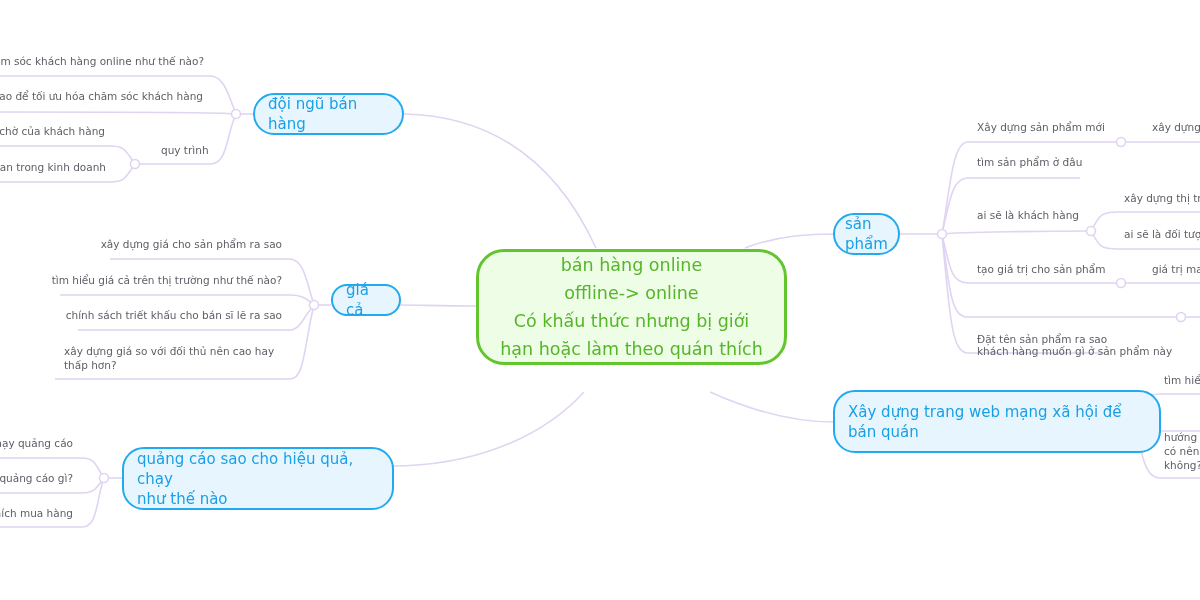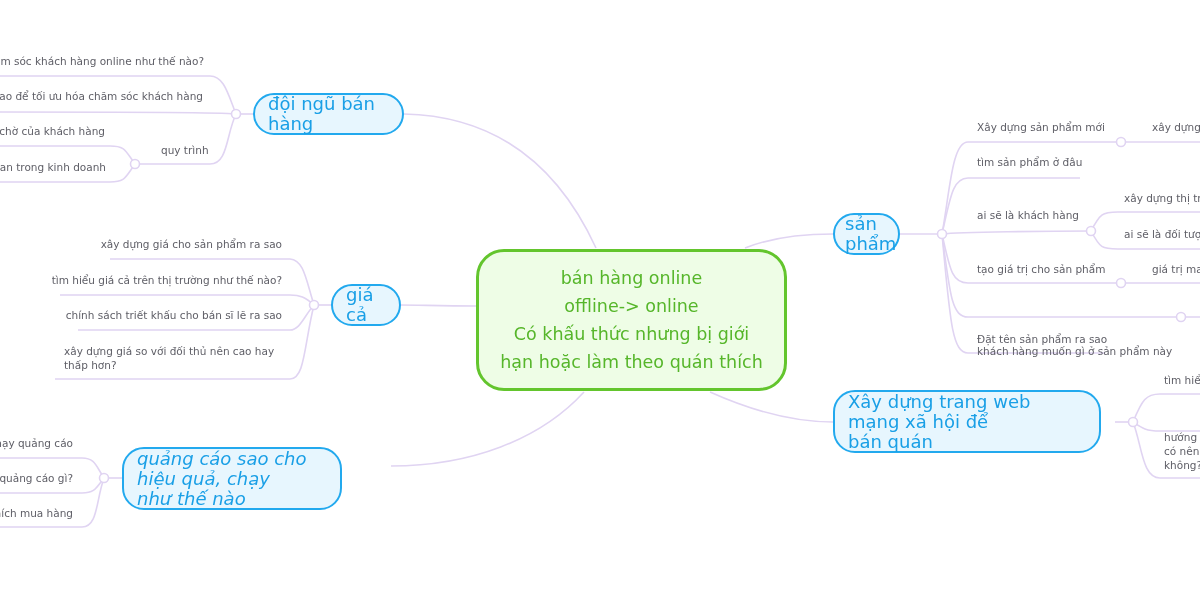--- a/index.html
+++ b/index.html
@@ -2,28 +2,28 @@
 <html><head>
 <meta charset="utf-8">
 <style>
   html, body { margin: 0; padding: 0; }
   body { width: 1200px; height: 600px; background: #ffffff; position: relative; overflow: hidden; font-family: "DejaVu Sans", sans-serif; }
   #canvas { position: absolute; left: 0; top: 0; width: 1200px; height: 600px; }
   svg.links { position: absolute; left: 0; top: 0; width: 1200px; height: 600px; }
   svg.links path { fill: none; stroke: #e0d4f2; stroke-width: 1.6; }
   svg.links circle { fill: #ffffff; stroke: #e0d4f2; stroke-width: 1.6; }
   .central {
-    position: absolute; left: 476px; top: 249px; width: 311px; height: 142px;
+    position: absolute; left: 476px; top: 249px; width: 311px; height: 116px;
     box-sizing: border-box; border: 3px solid #63c52d; border-radius: 28px;
     background: #eefde6; color: #56b62a; font-size: 17.5px; line-height: 28px;
     display: flex; flex-direction: column; align-items: center; justify-content: center; text-align: center;
   }
   .topic {
     position: absolute; box-sizing: border-box; border: 2px solid #22a9ee; border-radius: 22px;
-    background: #e7f6fe; color: #199fe6; font-size: 18px; line-height: 20px;
+    background: #e7f6fe; color: #199fe6; font-size: 15px; line-height: 20px;
     display: flex; align-items: center; padding: 0 13px;
   }
   .topic.multi { flex-direction: column; align-items: flex-start; justify-content: center; }
   .sub { position: absolute; color: #5e5e66; font-size: 10.5px; line-height: 14px; white-space: nowrap; }
   .sub.r { text-align: right; }
   .sub.wrap { white-space: normal; }
 </style>
 </head>
 <body>
 
@@ -91,29 +91,29 @@
 
   <div class="topic" style="left:253px; top:93px; width:151px; height:42px;">
     <span>đội ngũ bán hàng</span>
   </div>
   <div class="sub r" style="right:996px; top:54px;">chăm sóc khách hàng online như thế nào?</div>
   <div class="sub r" style="right:997px; top:89px;">m sao để tối ưu hóa chăm sóc khách hàng</div>
   <div class="sub" style="left:161px; top:143px;">quy trình</div>
   <div class="sub r" style="right:1095px; top:124px;">n chờ của khách hàng</div>
   <div class="sub r" style="right:1094px; top:160px;">gian trong kinh doanh</div>
 
-  <div class="topic" style="left:331px; top:284px; width:70px; height:42px;">
+  <div class="topic" style="left:331px; top:284px; width:70px; height:32px;">
     <span>giá cả</span>
   </div>
   <div class="sub r" style="right:918px; top:237px;">xây dựng giá cho sản phẩm ra sao</div>
   <div class="sub r" style="right:918px; top:273px;">tìm hiểu giá cả trên thị trường như thế nào?</div>
   <div class="sub r" style="right:918px; top:308px;">chính sách triết khấu cho bán sĩ lẽ ra sao</div>
   <div class="sub wrap" style="left:64px; top:344px; width:225px;">xây dựng giá so với đối thủ nên cao hay thấp hơn?</div>
 
-  <div class="topic multi" style="left:122px; top:447px; width:220px; height:63px;font-style:italic;">
+  <div class="topic multi" style="left:122px; top:447px; width:272px; height:63px;">
     <span>quảng cáo sao cho hiệu quả, chạy</span>
     <span>như thế nào</span>
   </div>
   <div class="sub r" style="right:1127px; top:436px;">chạy quảng cáo</div>
   <div class="sub r" style="right:1127px; top:471px;">i quảng cáo gì?</div>
   <div class="sub r" style="right:1127px; top:506px;">thích mua hàng</div>
 
   <div class="topic" style="left:833px; top:213px; width:67px; height:42px; padding:12px 10px;">
     <span>sản phẩm</span>
   </div>
@@ -121,21 +121,21 @@
   <div class="sub" style="left:977px; top:155px;">tìm sản phẩm ở đâu</div>
   <div class="sub" style="left:977px; top:208px;">ai sẽ là khách hàng</div>
   <div class="sub" style="left:977px; top:262px;">tạo giá trị cho sản phẩm</div>
   <div class="sub" style="left:977px; top:296px;margin-top:48px;">khách hàng muốn gì ở sản phẩm này</div>
   <div class="sub" style="left:977px; top:332px;">Đặt tên sản phẩm ra sao</div>
   <div class="sub" style="left:1152px; top:120px;">xây dựng</div>
   <div class="sub" style="left:1124px; top:191px;">xây dựng thị tru</div>
   <div class="sub" style="left:1124px; top:227px;">ai sẽ là đối tượn</div>
   <div class="sub" style="left:1152px; top:262px;">giá trị mar</div>
 
-  <div class="topic multi" style="left:833px; top:390px; width:268px; height:63px;">
+  <div class="topic multi" style="left:833px; top:390px; width:328px; height:63px;">
     <span>Xây dựng trang web mạng xã hội để</span>
     <span>bán quán</span>
   </div>
   <div class="sub" style="left:1164px; top:373px;">tìm hiểu</div>
   <div class="sub" style="left:1164px; top:430px;">hướng</div>
   <div class="sub" style="left:1164px; top:444px;">
     <div>có nên</div>
     <div>không?</div>
   </div>
 

